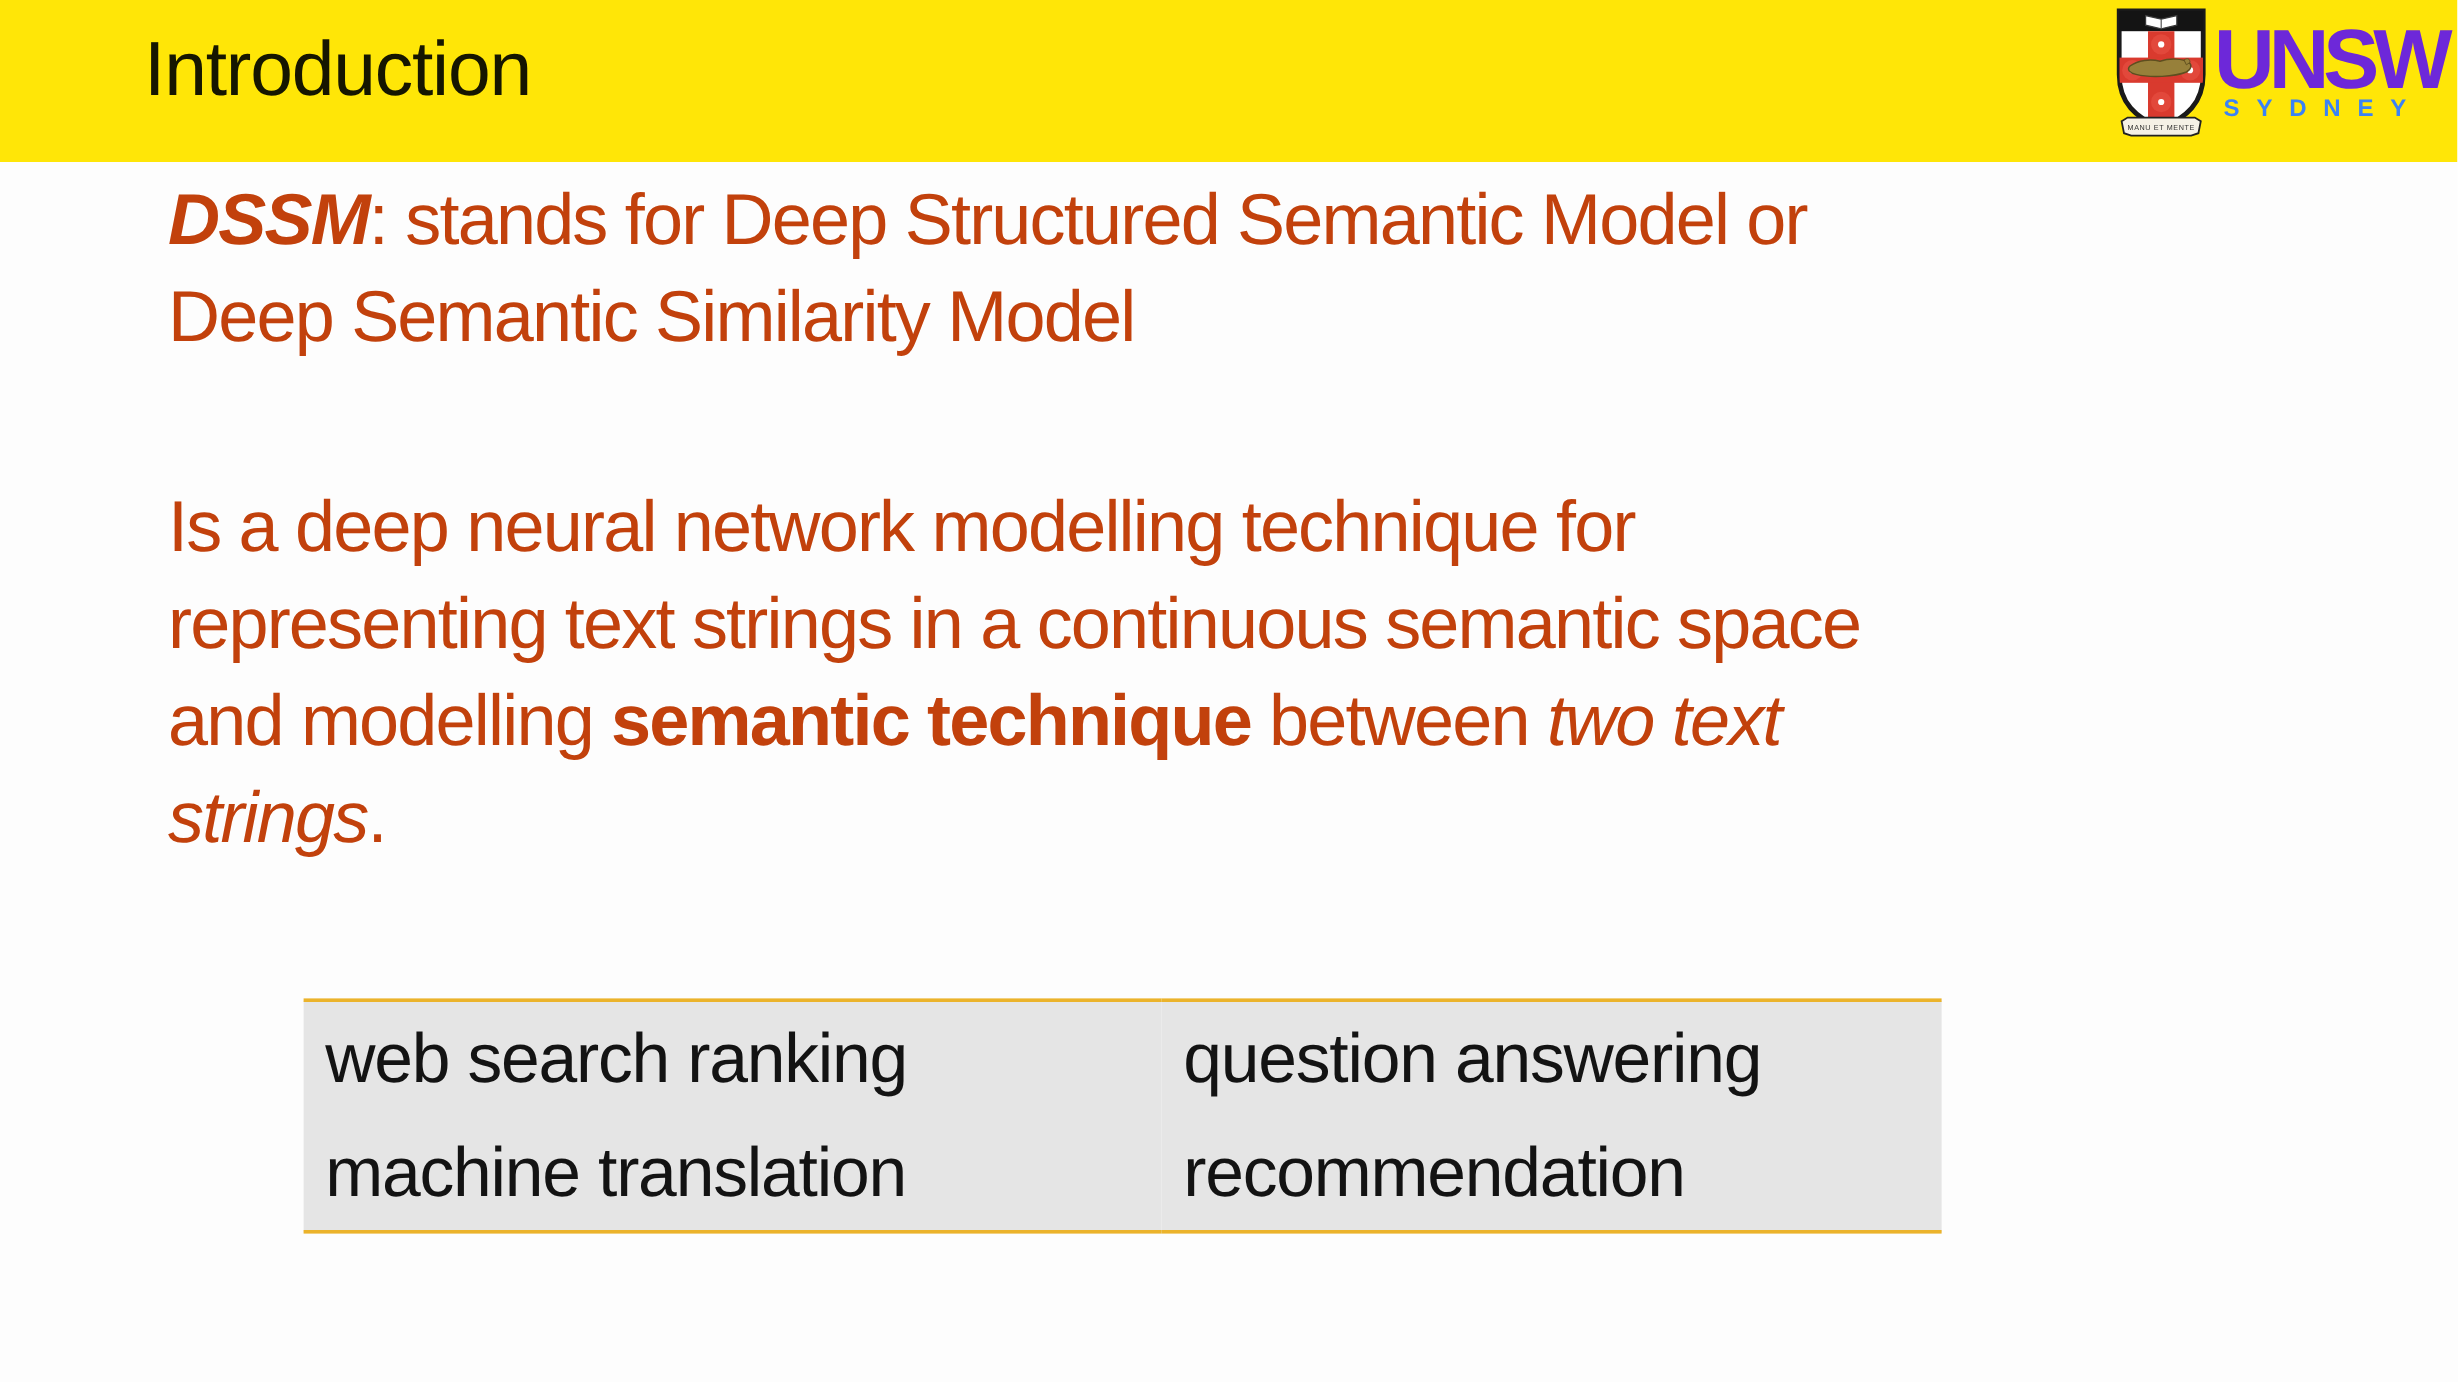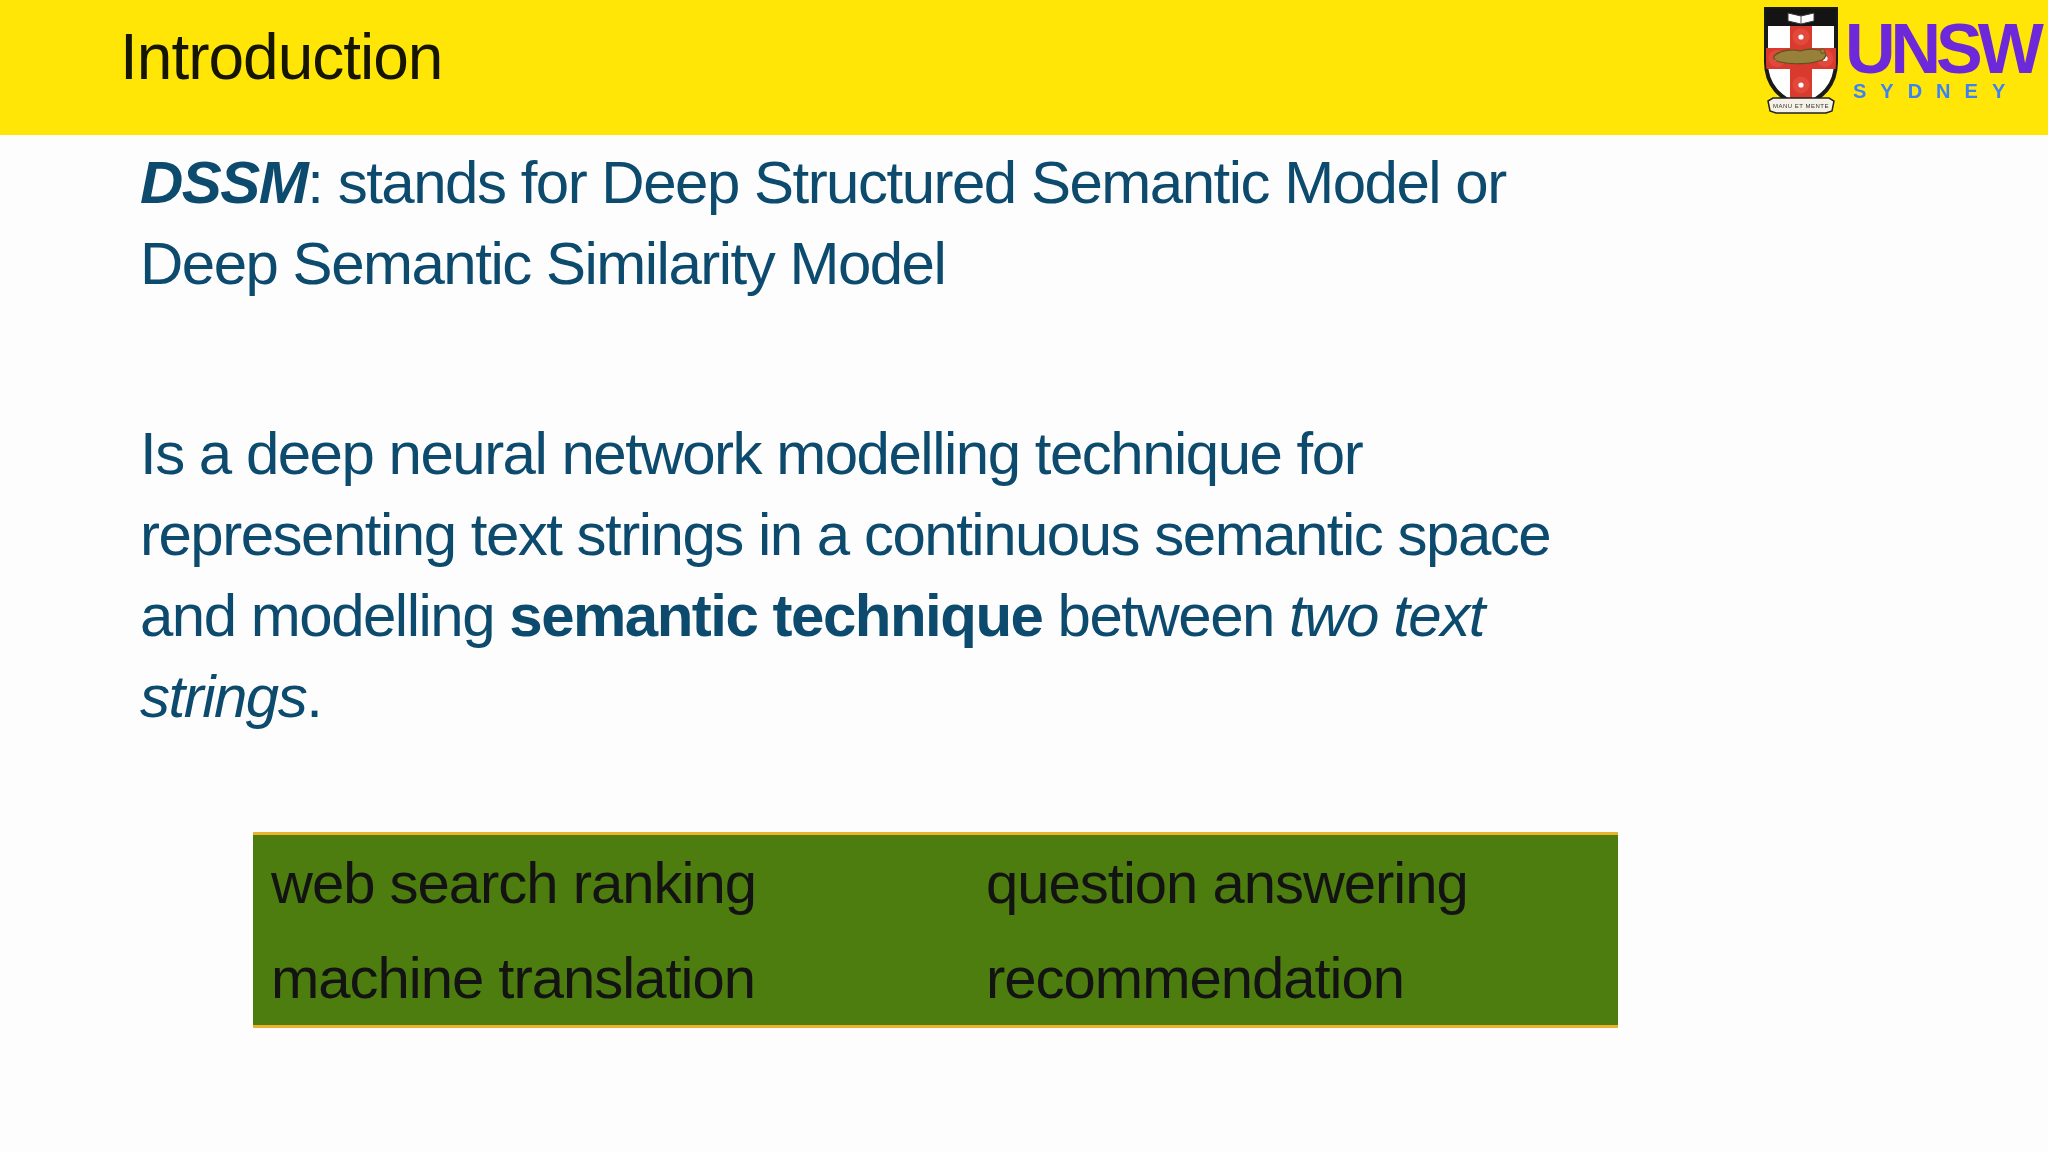--- a/index.html
+++ b/index.html
@@ -61,25 +61,25 @@
     line-height: 1;
   }
 
   
   .para {
     position: absolute;
     left: 140px;
     font-size: 60px;
     line-height: 81px;
     letter-spacing: -1.5px;
-    color: #0c4a6e;
+    color: #c2410c;
     white-space: nowrap;
   }
   .p1 { top: 142px; }
-  .p2 { top: 413px; }
+  .p2 { top: 398px; }
   .bi { font-weight: 700; font-style: italic; }
   .b  { font-weight: 700; }
   .i  { font-style: italic; text-align: right; }
 
   
   .apps-table {
     position: absolute;
     left: 253px;
     top: 832px;
     width: 1365px;
@@ -89,21 +89,21 @@
   }
   .apps-table td {
     height: 95px;
     padding: 0 0 0 18px;
     font-size: 58px;
     letter-spacing: -1px;
     color: #131313;
     vertical-align: middle;
   }
   .apps-table td.col1 { width: 697px; }
-  .apps-table tr.hl { background: #4d7c0f; }
+  .apps-table tr.hl { background: #e5e5e5; }
 </style>
 </head>
 <body>
 
 <div class="slide">
 
   <div class="header">
     <div class="slide-title">Introduction</div>
   </div>
 

